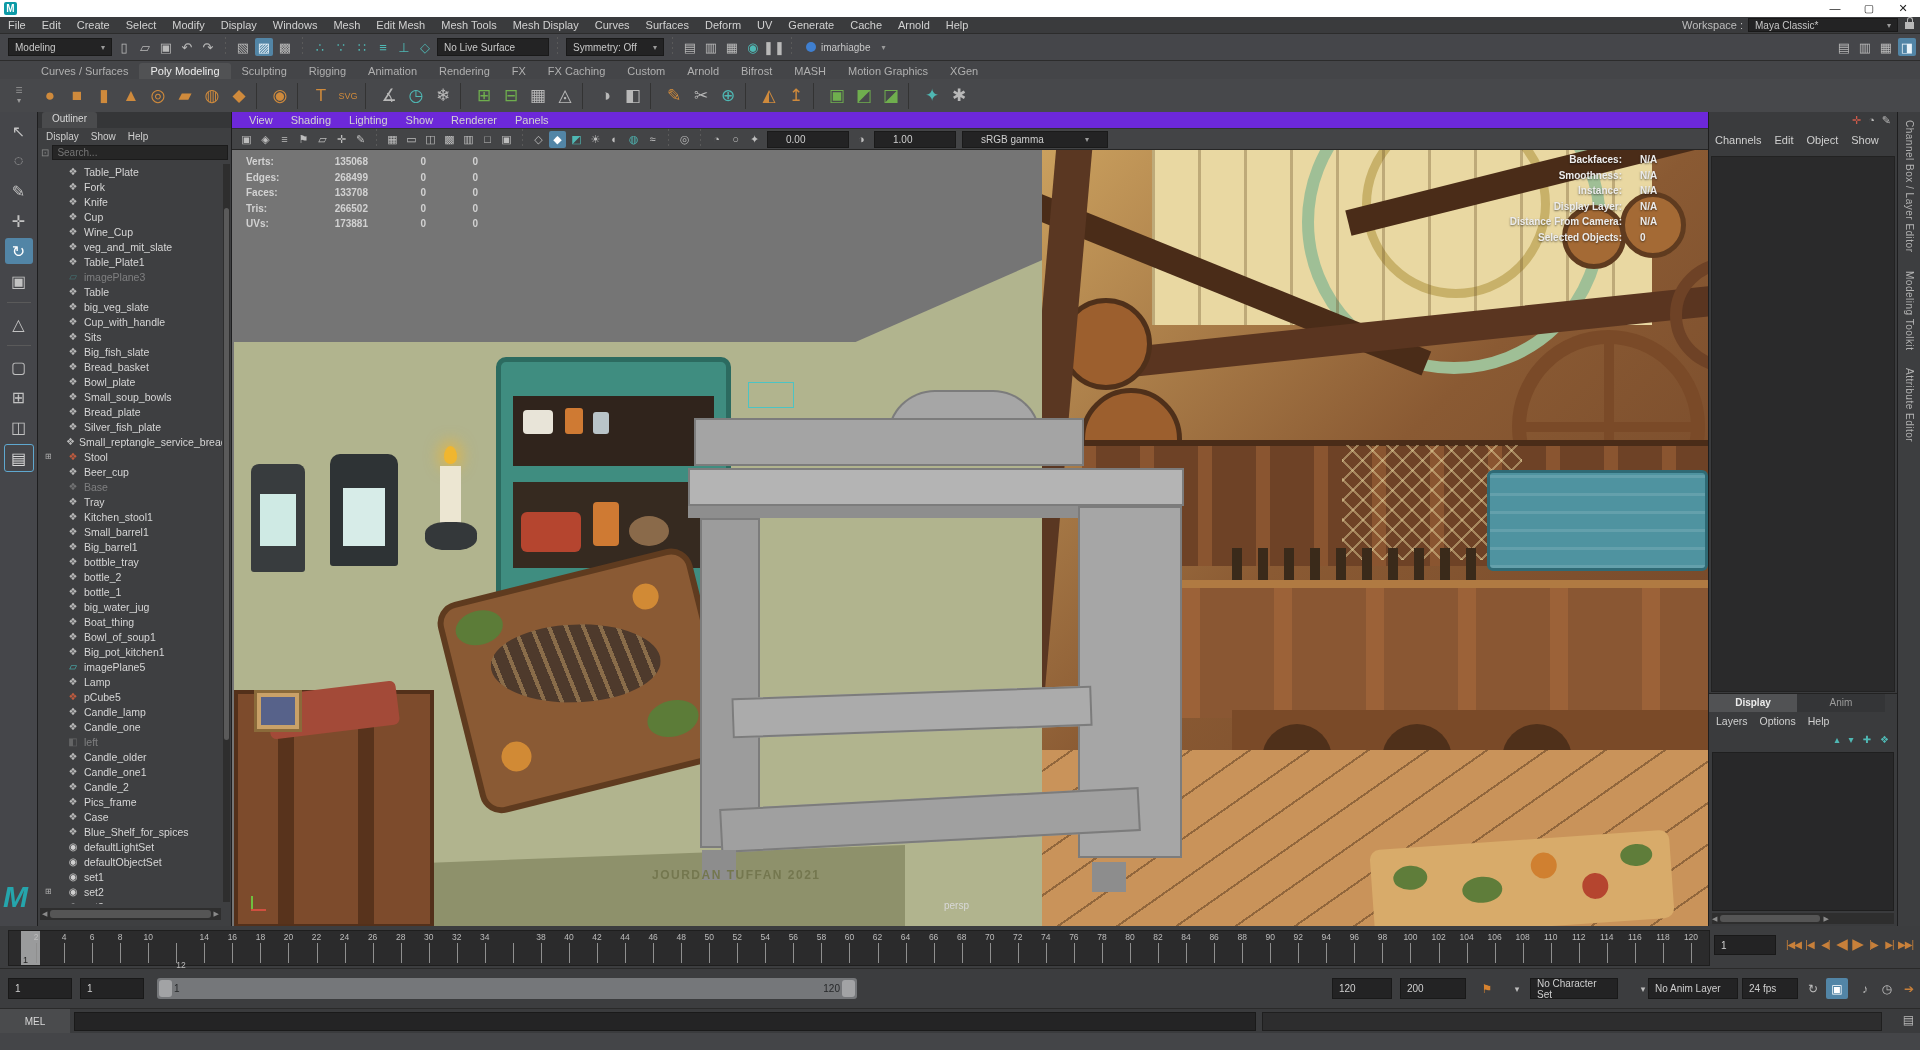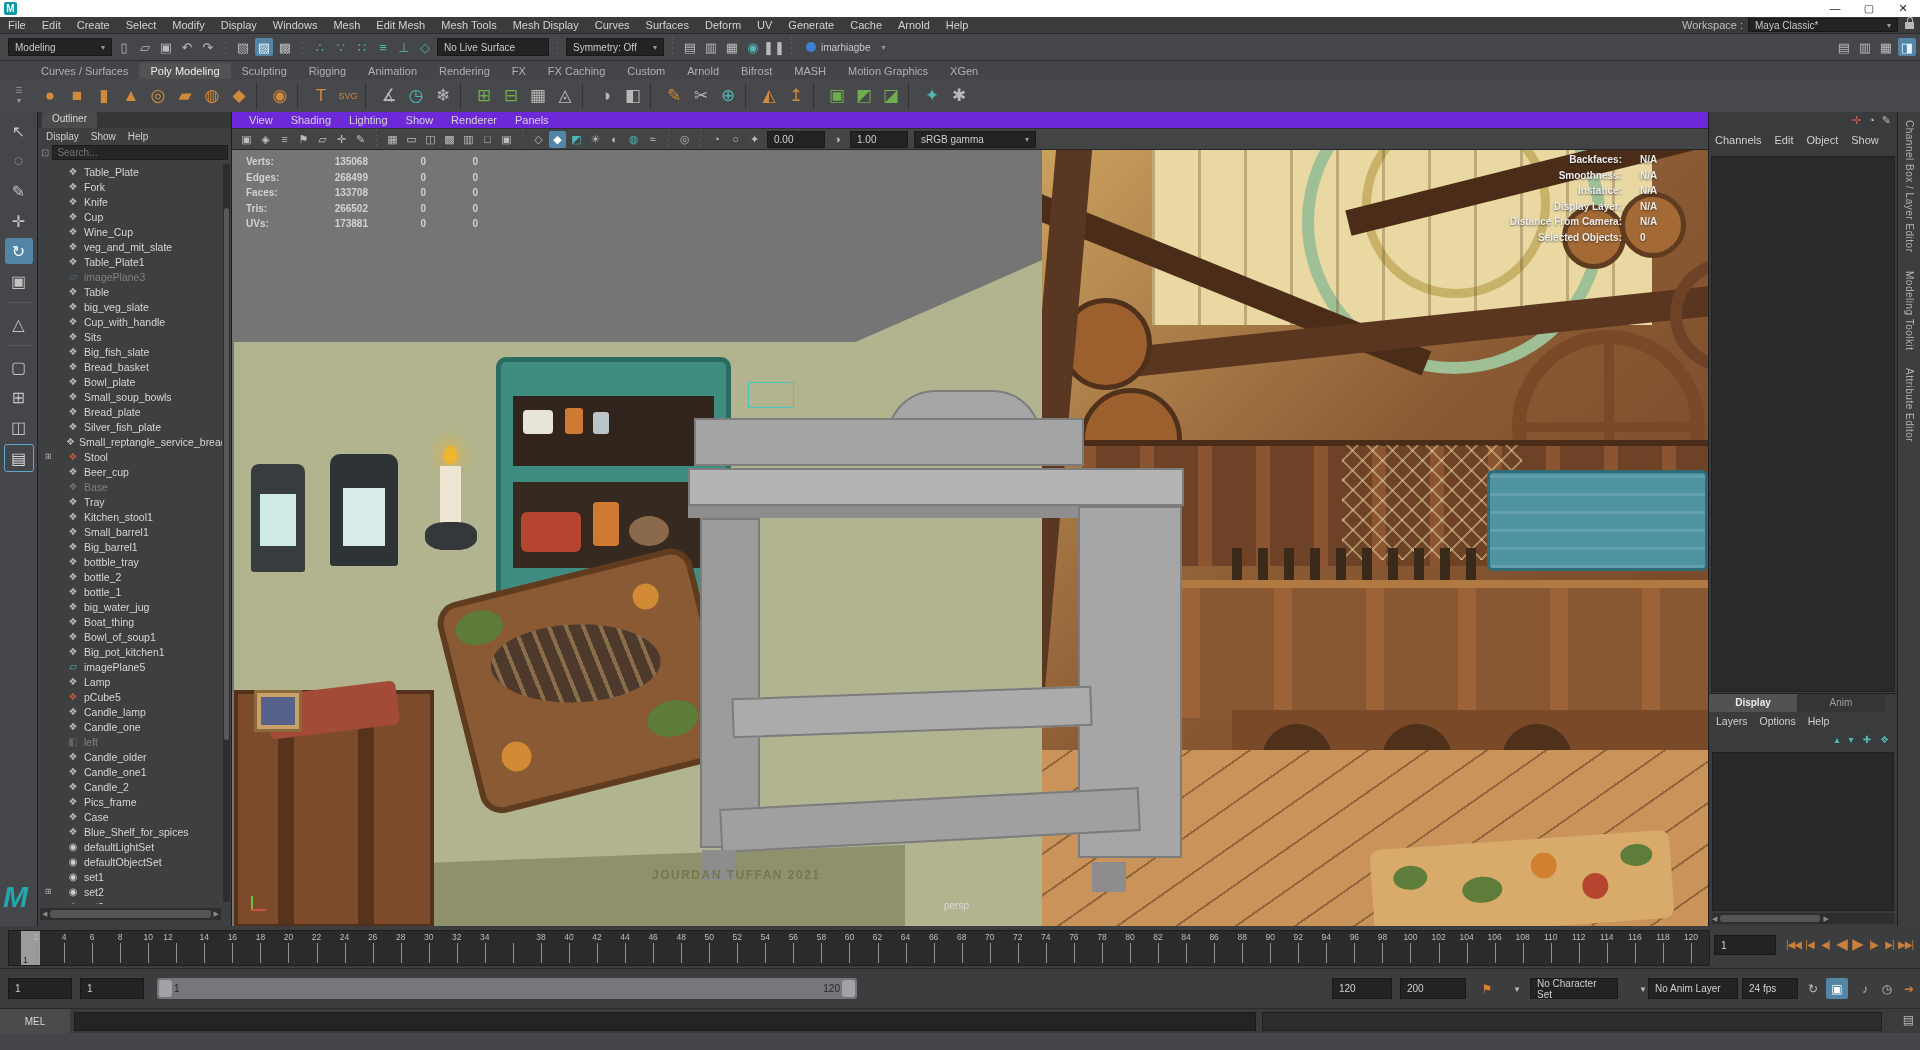--- a/index.html
+++ b/index.html
@@ -79,21 +79,21 @@
   
   .viewport{position:absolute;left:232px;top:0;width:1476px;height:814px;background:#3b3c3e;}
   .vp-menus{height:16px;display:flex;gap:4px;align-items:center;font-size:11px;padding-left:10px;background:#6d28d9;}
   .vp-menus span{padding:0 7px;color:#d2d2d2;}
   .vp-icons{height:20px;display:flex;align-items:center;gap:2px;background:#434446;padding-left:6px;
             border-top:1px solid #303030;border-bottom:1px solid #262626;}
   .vp-ic{width:17px;height:17px;display:flex;align-items:center;justify-content:center;font-size:11px;color:#bdbdbd;border-radius:2px;}
   .vp-ic.act{background:#5285a6;color:#fff;}
   .vp-ic.teal{color:#4fb8b4;}
   .vp-fld{background:#232324;border:1px solid #1a1a1a;height:15px;font-size:10px;color:#cfcfcf;
-          display:flex;align-items:center;padding:0 6px;margin:8px 2px;}
+          display:flex;align-items:center;padding:0 18px;margin:8px 2px;}
   .vp-canvas{position:absolute;left:0;top:38px;right:0;bottom:0;background:#757575;overflow:hidden;}
   .abs{position:absolute;}
   
   .hud-left{position:absolute;left:14px;top:4px;font-size:10px;font-weight:bold;color:#d2d2d2;z-index:30;}
   .hud-lrow{display:flex;height:15.5px;align-items:center;}
   .hud-lrow .l{width:62px;}
   .hud-lrow .v1{width:60px;text-align:right;}
   .hud-lrow .v2{width:58px;text-align:right;}
   .hud-lrow .v3{width:52px;text-align:right;}
   .hud-right{position:absolute;right:10px;top:2px;width:300px;font-size:10px;font-weight:bold;z-index:30;
@@ -830,21 +830,21 @@
     <div class="ts-label" style="left: 27.025px;">2</div>
         <div class="ts-tick" style="left: 27.025px;"></div>
         <div class="ts-label" style="left: 55.075px;">4</div>
         <div class="ts-tick" style="left: 55.075px;"></div>
         <div class="ts-label" style="left: 83.125px;">6</div>
         <div class="ts-tick" style="left: 83.125px;"></div>
         <div class="ts-label" style="left: 111.175px;">8</div>
         <div class="ts-tick" style="left: 111.175px;"></div>
         <div class="ts-label" style="left: 139.225px;">10</div>
         <div class="ts-tick" style="left: 139.225px;"></div>
-        <div class="ts-label" style="left: 159px;">12</div>
+        <div class="ts-label" style="left: 172px; margin-top: 28px;">12</div>
         <div class="ts-tick" style="left: 167.275px;"></div>
         <div class="ts-label" style="left: 195.325px;">14</div>
         <div class="ts-tick" style="left: 195.325px;"></div>
         <div class="ts-label" style="left: 223.375px;">16</div>
         <div class="ts-tick" style="left: 223.375px;"></div>
         <div class="ts-label" style="left: 251.425px;">18</div>
         <div class="ts-tick" style="left: 251.425px;"></div>
         <div class="ts-label" style="left: 279.475px;">20</div>
         <div class="ts-tick" style="left: 279.475px;"></div>
         <div class="ts-label" style="left: 307.525px;">22</div>

